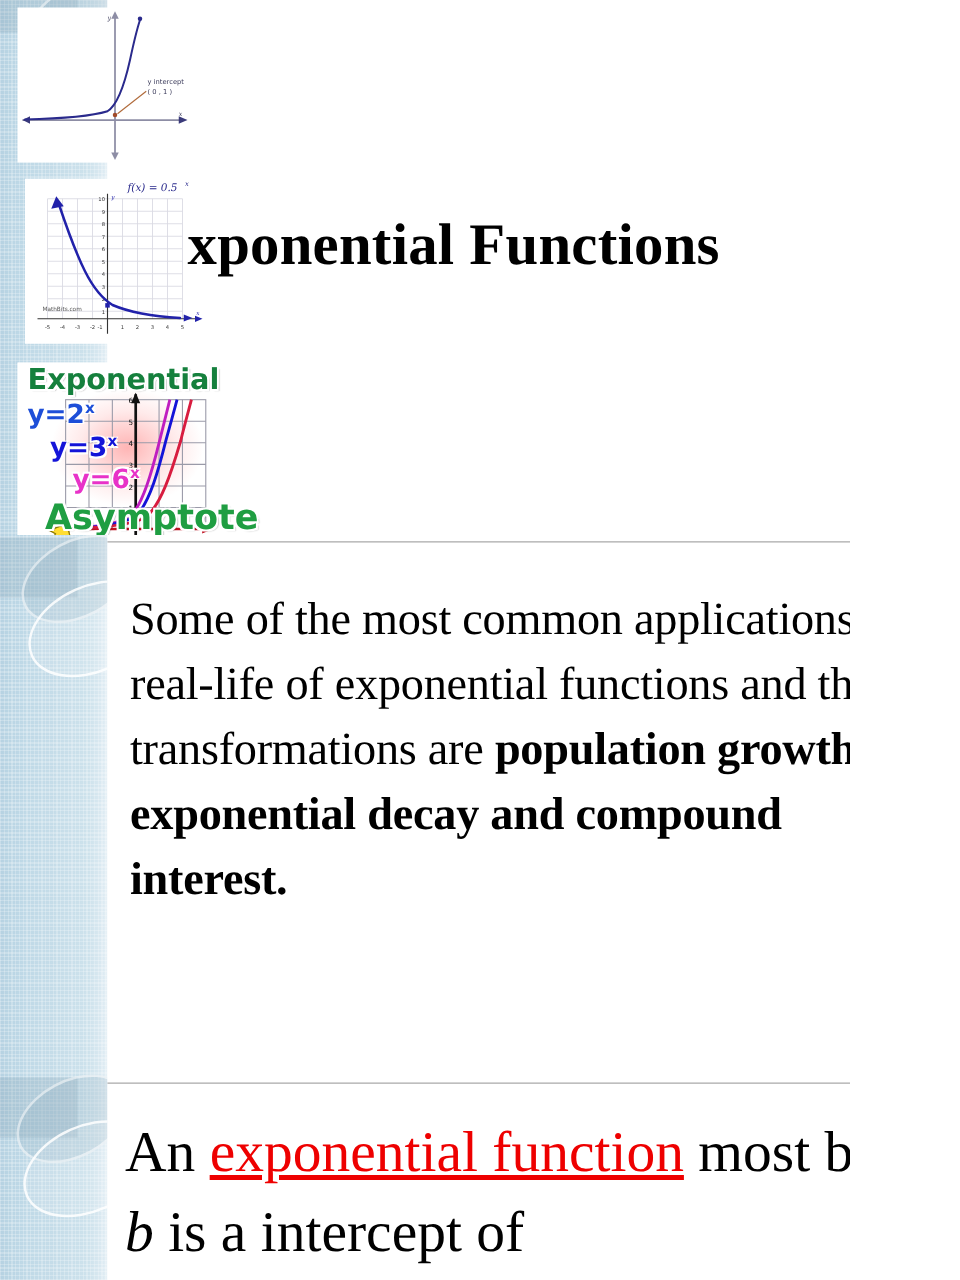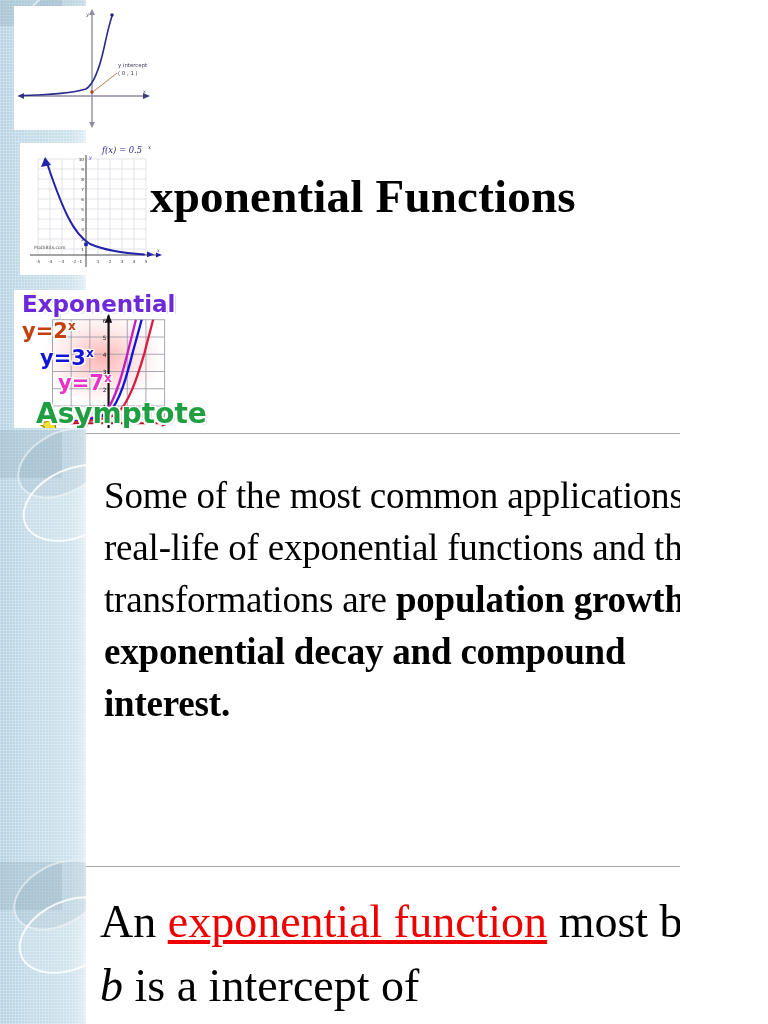--- a/index.html
+++ b/index.html
@@ -119,23 +119,23 @@
     left: 28px; top: 22px; width: 120px; height: 92px;
     background: radial-gradient(ellipse at center, rgba(255,90,90,.45) 0%, rgba(255,160,160,.22) 45%, rgba(255,255,255,0) 72%);
   }
   .poster-txt {
     position: absolute;
     font-family: "DejaVu Sans", sans-serif;
     font-weight: bold;
     white-space: nowrap;
     line-height: 1;
   }
-  .p-exp   { left: 8px;  top: 3px;  font-size: 23px; color: #6d28d9;
+  .p-exp   { left: 8px;  top: 3px;  font-size: 23px; color: #15803d;
              text-shadow: -1.5px -1.5px 0 #fff, 1.5px -1.5px 0 #fff, -1.5px 1.5px 0 #fff, 1.5px 1.5px 0 #fff, 2px 2px 1px rgba(0,0,0,.25); }
-  .p-y2    { left: 8px;  top: 30px; font-size: 21px; color: #c2410c;
+  .p-y2    { left: 8px;  top: 30px; font-size: 21px; color: #1d4ed8;
              text-shadow: -1.3px -1.3px 0 #fff, 1.3px -1.3px 0 #fff, -1.3px 1.3px 0 #fff, 1.3px 1.3px 0 #fff; }
   .p-y3    { left: 26px; top: 57px; font-size: 21px; color: #1414d8;
              text-shadow: -1.3px -1.3px 0 #fff, 1.3px -1.3px 0 #fff, -1.3px 1.3px 0 #fff, 1.3px 1.3px 0 #fff; }
   .p-y4    { left: 44px; top: 82px; font-size: 21px; color: #e832c8;
              text-shadow: -1.3px -1.3px 0 #fff, 1.3px -1.3px 0 #fff, -1.3px 1.3px 0 #fff, 1.3px 1.3px 0 #fff; }
   .p-asym  { left: 22px; top: 110px; font-size: 28px; color: #1f9e42;
              text-shadow: -1.5px -1.5px 0 #fff, 1.5px -1.5px 0 #fff, -1.5px 1.5px 0 #fff, 1.5px 1.5px 0 #fff, 2px 2px 1px rgba(0,0,0,.25); }
   .p-txt sup { font-size: .58em; vertical-align: super; }
 
   .poster-graph {
@@ -345,21 +345,21 @@
         <path d="M4,75.7 C20,75.4 36,74.8 48,70 C57,63 63,44 68,27 C71,15 73,8 74,4" fill="none" stroke="#d81c3f" stroke-width="1.6"></path>
 
         <g>
           <path d="M4,92 L4,84 L0,84 L7,76 L14,84 L10,84 L10,92 Z" fill="#ffdd33" stroke="#8a7a00" stroke-width="0.7" transform="translate(-6,-4) rotate(28 7 84)"></path>
         </g>
       </svg>
 
       <div class="poster-txt p-exp p-txt">Exponential</div>
       <div class="poster-txt p-y2 p-txt"><span>y=2</span><sup>x</sup></div>
       <div class="poster-txt p-y3 p-txt"><span>y=3</span><sup>x</sup></div>
-      <div class="poster-txt p-y4 p-txt"><span>y=7</span><sup>x</sup></div>
+      <div class="poster-txt p-y4 p-txt"><span>y=6</span><sup>x</sup></div>
       <div class="poster-txt p-asym p-txt">Asymptote</div>
     </div>
   </div>
 
   <div class="title">xponential Functions</div>
 
   <div class="body-text">
     <span>Some of the most common applications in real-life of exponential functions and their transformations are </span><b>population growth, exponential decay and compound interest.</b>
   </div>
 

